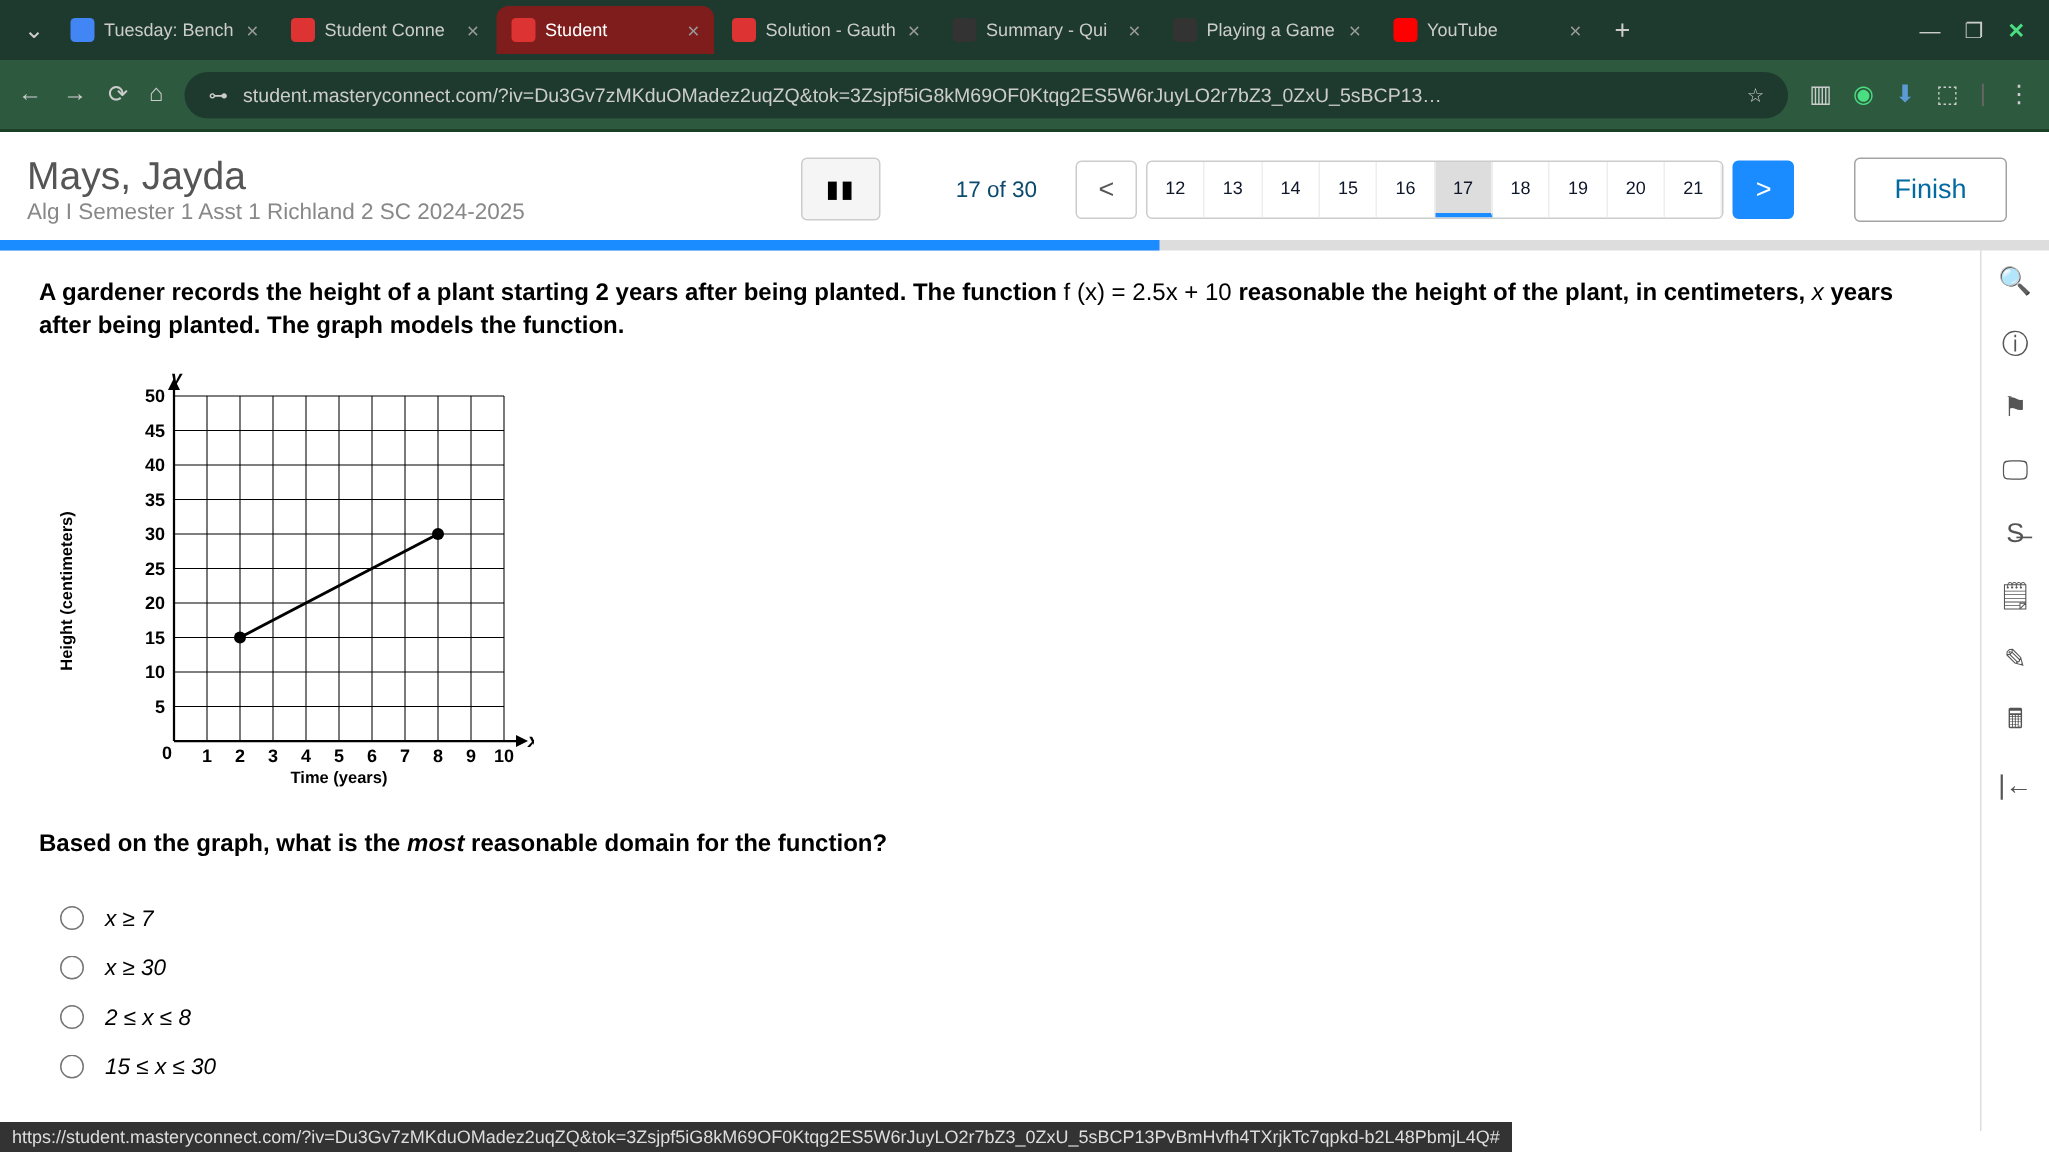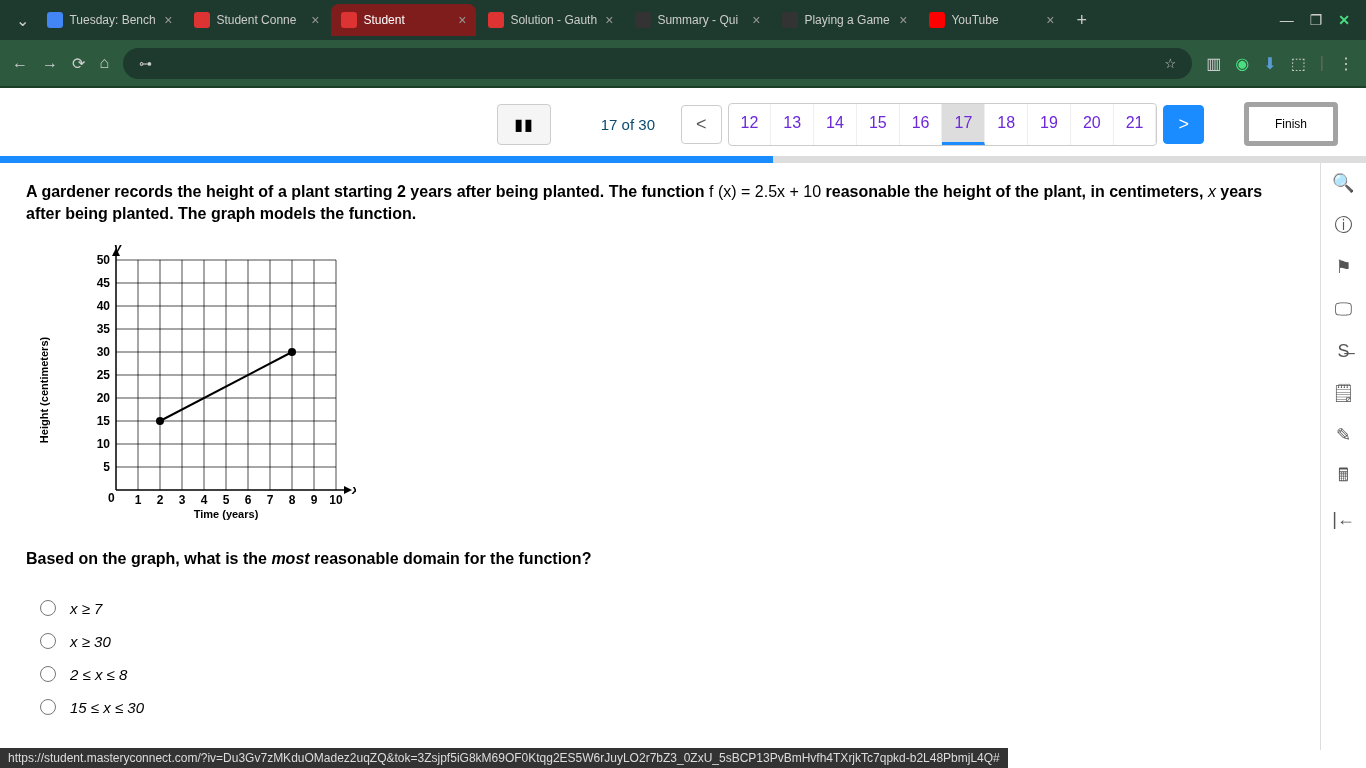--- a/index.html
+++ b/index.html
@@ -25,23 +25,23 @@
 
 
 .assess-header { background: #fff; padding: 14px 18px 10px; display: flex; align-items: center; }
 .student-info h1 { font-size: 26px; color: #555; font-weight: normal; }
 .student-info p { font-size: 15px; color: #888; }
 .pause-btn { margin-left: auto; border: 1px solid #ccc; background: #f5f5f5; padding: 10px 16px; border-radius: 4px; cursor: pointer; font-size: 16px; letter-spacing: 1px; }
 .counter { margin-left: 30px; color: #0c4a6e; font-size: 15px; padding: 0 20px; }
 .nav-arrow { border: 1px solid #ccc; background: #fff; padding: 8px 14px; border-radius: 4px; cursor: pointer; font-size: 18px; color: #555; margin-left: 6px; }
 .nav-arrow.next { background: #1a8cff; border-color: #1a8cff; color: #fff; }
 .q-nav { display: flex; margin-left: 6px; border: 1px solid #ccc; border-radius: 4px; overflow: hidden; }
-.q-num { padding: 10px 12px; font-size: 16px; color: #6d28d9; cursor: pointer; border-right: 1px solid #eee; }
+.q-num { padding: 10px 12px; font-size: 12px; color: #0f172a; cursor: pointer; border-right: 1px solid #eee; }
 .q-num.current { background: #ddd; border-bottom: 3px solid #1a8cff; }
-.finish-btn { margin-left: 40px; margin-right: 10px; border: 5px solid #a3a3a3; background: #fff; padding: 10px 26px; border-radius: 4px; font-size: 12px; color: #000000; cursor: pointer; }
+.finish-btn { margin-left: 40px; margin-right: 10px; border: 1px solid #a3a3a3; background: #fff; padding: 10px 26px; border-radius: 4px; font-size: 18px; color: #0369a1; cursor: pointer; }
 
 .progress-bar { height: 7px; background: #ddd; }
 .progress-fill { height: 100%; background: #1a8cff; width: 56.6%; }
 
 
 .content-wrap { display: flex; }
 .question-area { flex: 1; padding: 18px 26px; font-family: 'Times New Roman', serif; }
 .q-text { font-size: 16px; font-weight: bold; line-height: 1.4; }
 .q-text .func { font-weight: normal; margin-top: 40px; }
 .q-text .var { font-style: italic; font-weight: normal; }
@@ -116,33 +116,38 @@
   </div>
 </div>
 
 <div class="addr-bar">
   <span class="nav-btn">←</span>
   <span class="nav-btn">→</span>
   <span class="nav-btn">⟳</span>
   <span class="nav-btn">⌂</span>
   <div class="url-box">
     <span>⊶</span>
+    <span>student.masteryconnect.com/?iv=Du3Gv7zMKduOMadez2uqZQ&amp;tok=3Zsjpf5iG8kM69OF0Ktqg2ES5W6rJuyLO2r7bZ3_0ZxU_5sBCP13…</span>
     <span style="margin-left:auto">☆</span>
   </div>
   <div class="ext-icons">
     <span>▥</span>
     <span style="color:#4ade80">◉</span>
     <span style="color:#5b9bd5">⬇</span>
     <span>⬚</span>
     <span style="color:#666">|</span>
     <span>⋮</span>
   </div>
 </div>
 
 <div class="assess-header">
+  <div class="student-info">
+    <h1>Mays, Jayda</h1>
+    <p>Alg I Semester 1 Asst 1 Richland 2 SC 2024-2025</p>
+  </div>
   <button class="pause-btn">▮▮</button>
   <span class="counter">17 of 30</span>
   <button class="nav-arrow">&lt;</button>
   <div class="q-nav" id="qnav">
       <span class="q-num">12</span>
       <span class="q-num">13</span>
       <span class="q-num">14</span>
       <span class="q-num">15</span>
       <span class="q-num">16</span>
       <span class="q-num current">17</span>

